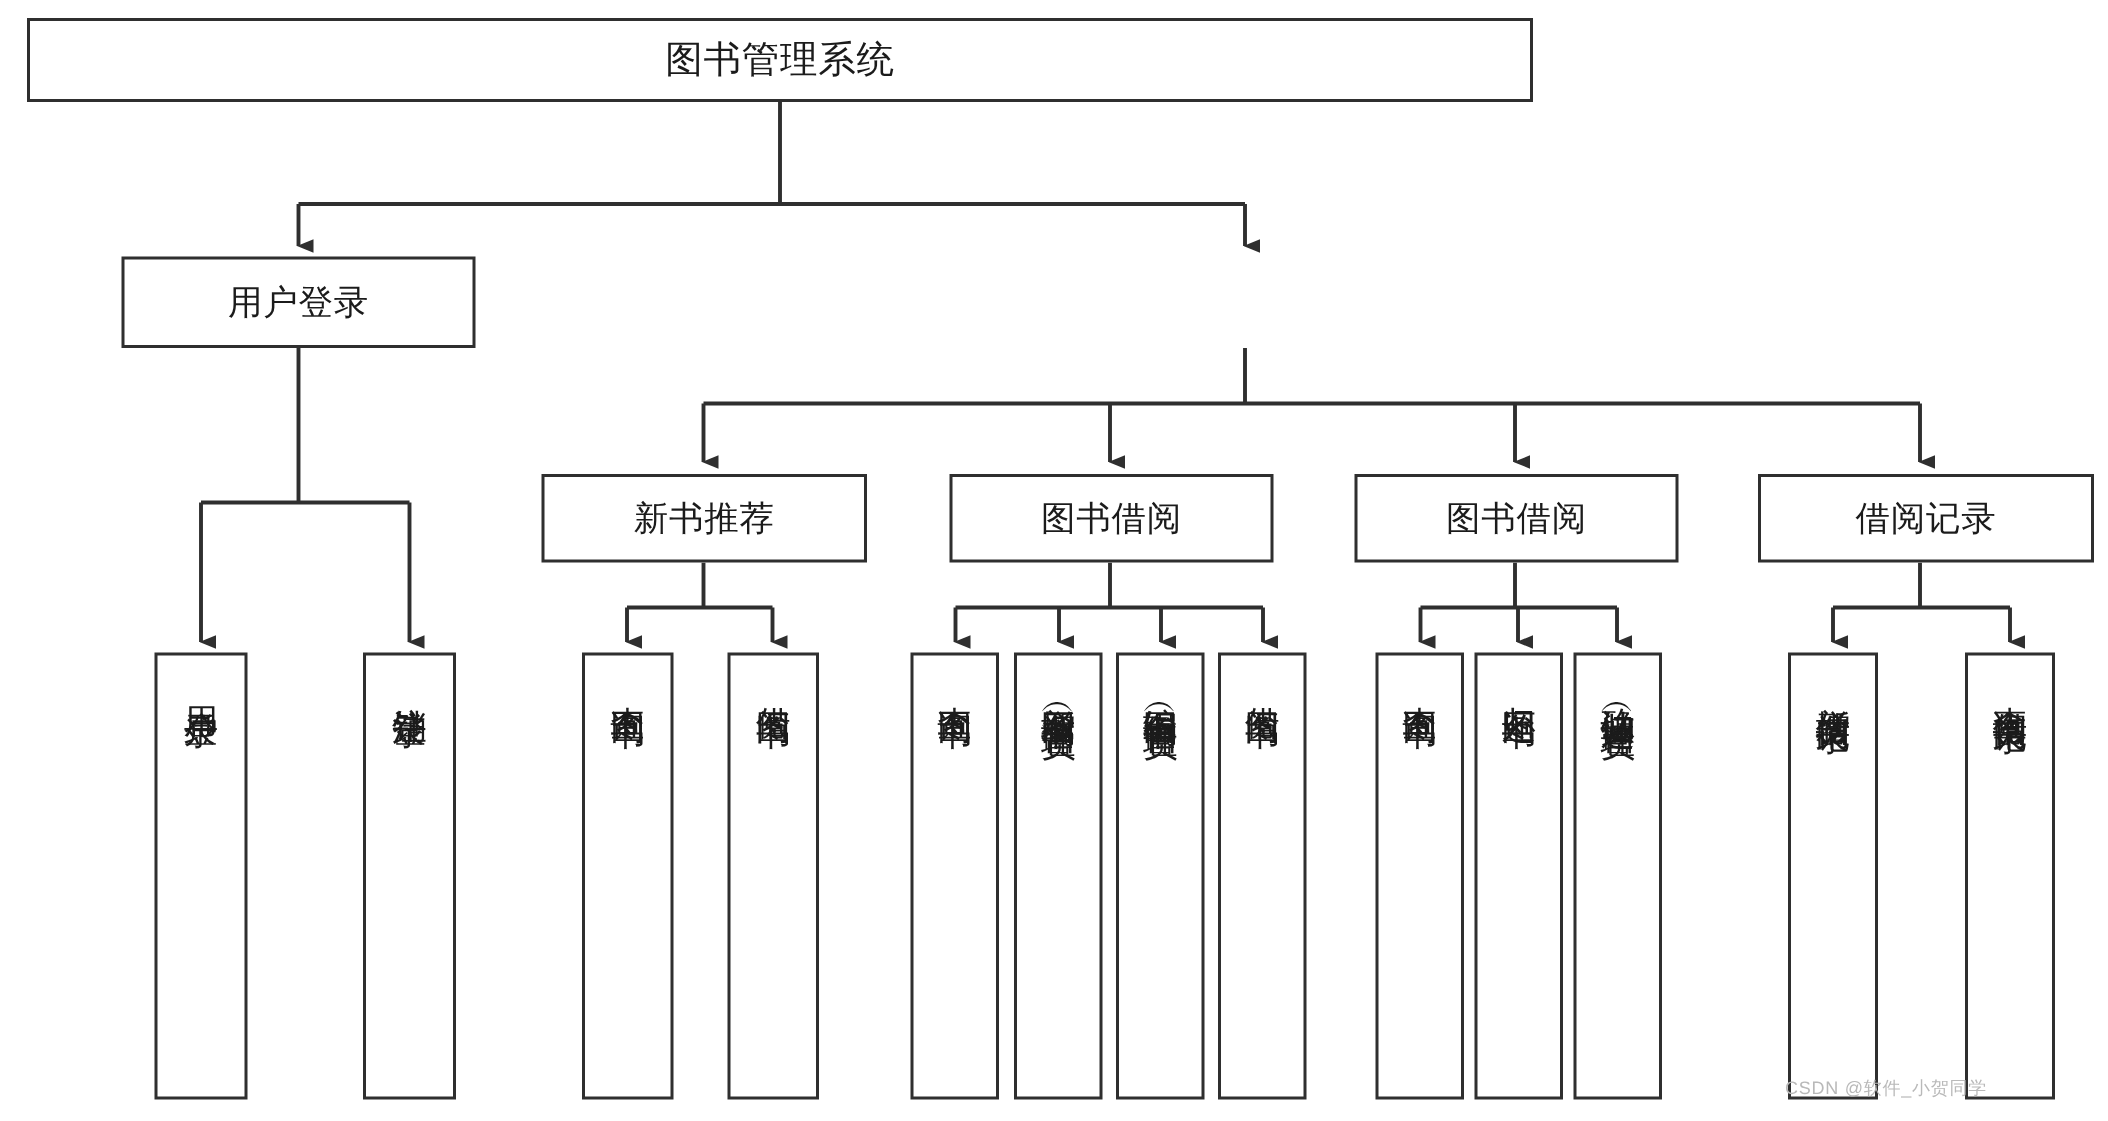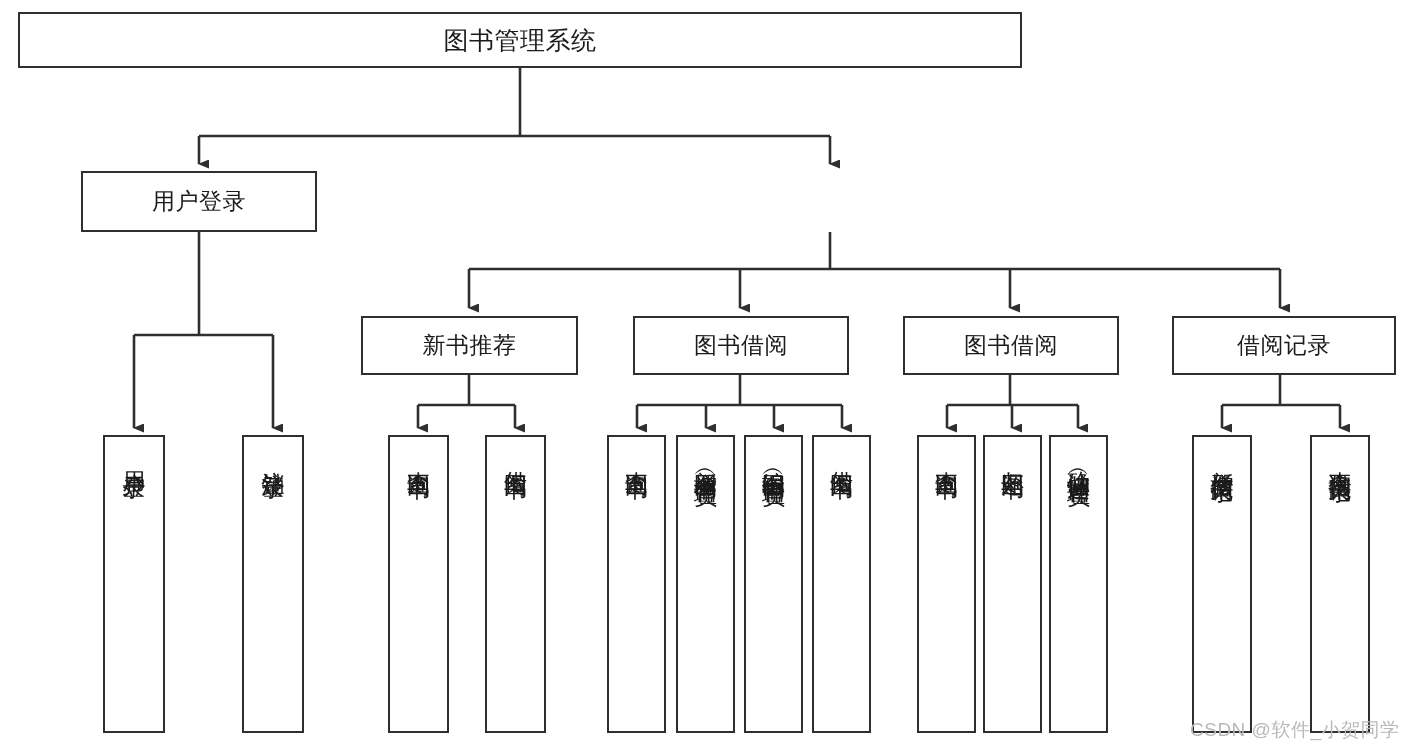--- a/index.html
+++ b/index.html
@@ -59,21 +59,21 @@
   .node.vert .node-label {
     writing-mode: vertical-rl;
     text-orientation: upright;
     font-size: 23px;
     line-height: 1.18;
     letter-spacing: 2px;
     white-space: nowrap;
   }
   .watermark {
     position: absolute;
-    font-size: 19px;
+    font-size: 12px;
     color: #b9b9b9;
     white-space: nowrap;
     user-select: none;
     letter-spacing: 0.5px;
   }
 </style>
 </head>
 <body>
 
 <div id="diagram-canvas">

